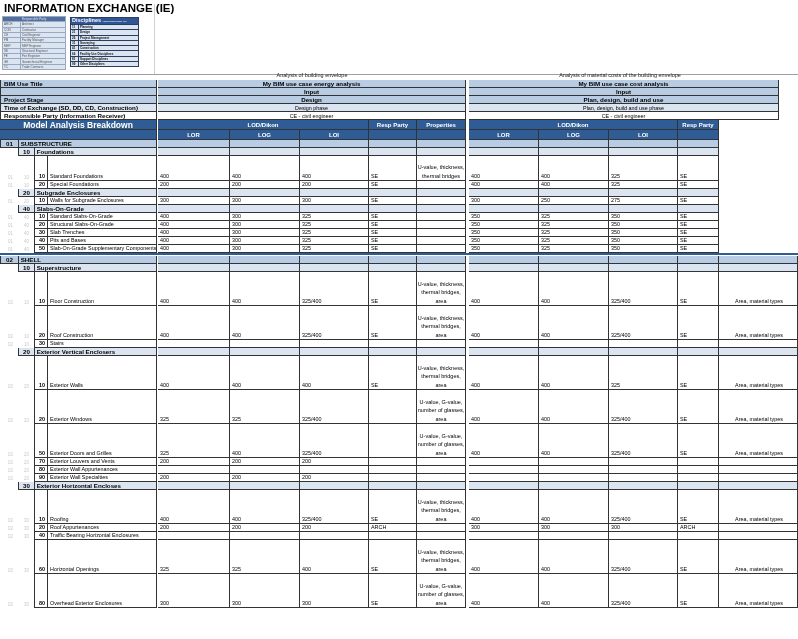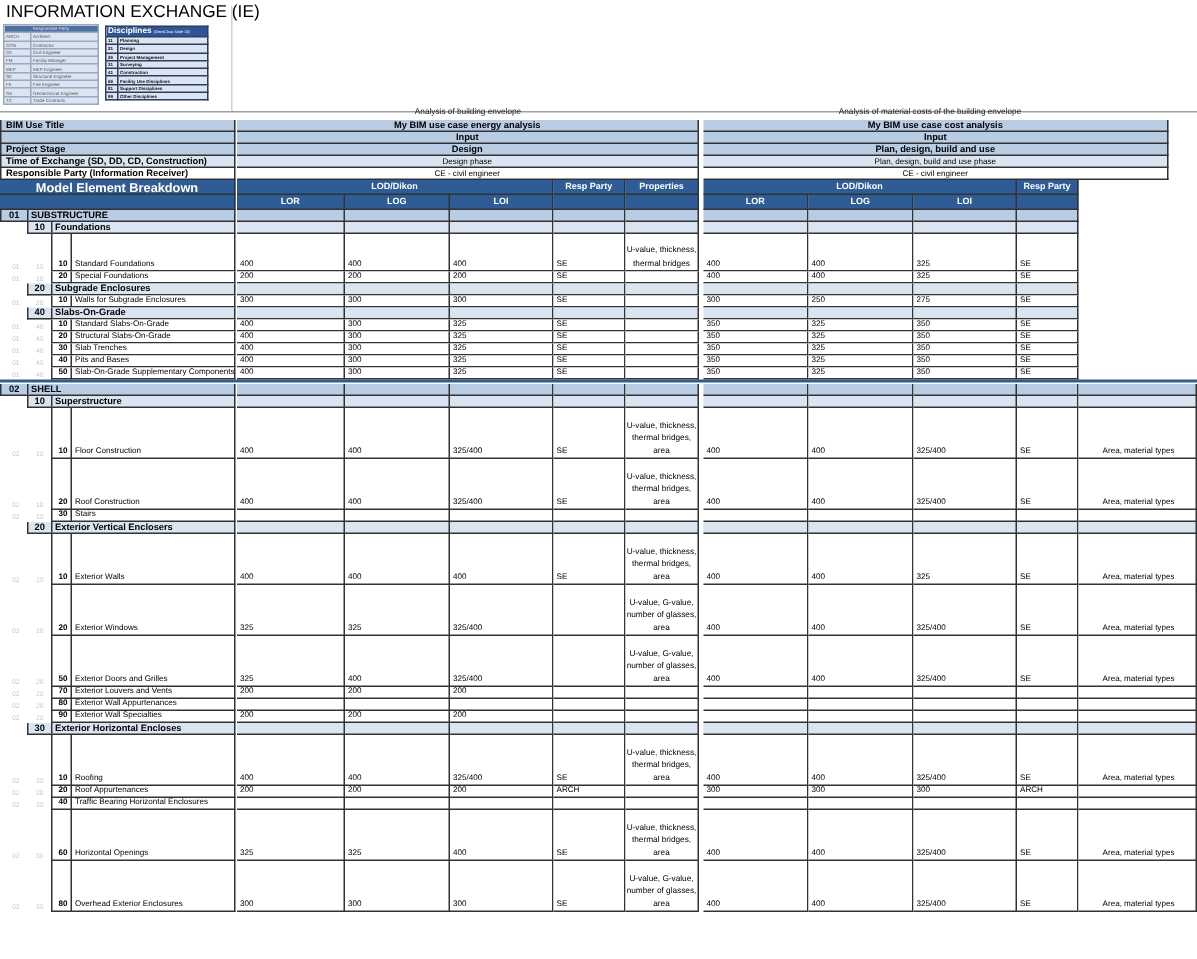--- a/index.html
+++ b/index.html
@@ -1,19 +1,19 @@
 <!DOCTYPE html>
 <html><head>
 <meta charset="utf-8">
 <style>
   * { box-sizing: border-box; margin: 0; padding: 0; }
   html, body { width: 798px; height: 639px; overflow: hidden; background: #fff; }
   body { font-family: "Liberation Sans", sans-serif; font-size: 6px; color: #000; position: relative; }
 
-  .title { position: absolute; left: 4px; top: 2px; font-size: 11.5px; font-weight: normal; letter-spacing: 0; }
+  .title { position: absolute; left: 4px; top: 2px; font-size: 11.5px; font-weight: bold; letter-spacing: 0; }
 
   
   .legend { position: absolute; border-collapse: collapse; font-size: 3px; }
   .legend td { border: 1px solid #9aa8c0; height: 5.3px; line-height: 4px; padding: 0 1px; white-space: nowrap; overflow: hidden; }
   .rp-legend { left: 2px; top: 16px; width: 64px; background: #dbe5f1; color: #555; }
   .rp-legend .hd { background: #4f6fa0; color: #d8e0ec; text-align: center; }
   .rp-legend td:first-child { width: 18px; }
   .dis-legend { left: 70px; top: 17px; width: 69px; background: #dbe5f1; border: 1px solid #2c3e60; }
   .dis-legend td { border: 1px solid #2c3e60; color: #111; font-weight: bold; }
   .dis-legend .hd { background: #2f5597; color: #fff; font-size: 5.5px; height: 7px; }
@@ -159,21 +159,21 @@
       <div class="cell lbl blue2" style="left: 0px; width: 157px; border-left: 1px solid rgb(51, 51, 51);">Time of Exchange (SD, DD, CD, Construction)</div>
       <div class="cell ctr blue2" style="left: 158px; width: 308px; padding-left: 0px; line-height: 8px; font-size: 5.4px; font-weight: normal;">Design phase</div>
       <div class="cell ctr blue2" style="left: 469px; width: 310px; padding-left: 0px; line-height: 8px; font-size: 5.4px; font-weight: normal;">Plan, design, build and use phase</div>
     </div>
     <div class="row" style="top: 112px; height: 8px;">
       <div class="cell lbl white" style="left: 0px; width: 157px; border-left: 1px solid rgb(51, 51, 51);">Responsible Party (Information Receiver)</div>
       <div class="cell ctr white" style="left: 158px; width: 308px; padding-left: 0px; line-height: 8px; font-size: 5.4px; font-weight: normal;">CE - civil engineer</div>
       <div class="cell ctr white" style="left: 469px; width: 310px; padding-left: 0px; line-height: 8px; font-size: 5.4px; font-weight: normal;">CE - civil engineer</div>
     </div>
     <div class="row" style="top: 120px; height: 10px;">
-      <div class="cell navy ctr" style="left: 0px; width: 157px; font-size: 8.5px; line-height: 10px;">Model Element Breakdown</div>
+      <div class="cell navy ctr" style="left: 0px; width: 157px; font-size: 8.5px; line-height: 10px;">Model Analysis Breakdown</div>
       <div class="cell navy ctr" style="left: 158px; width: 211px; line-height: 10px; font-size: 6px;">LOD/Dikon</div>
       <div class="cell navy ctr" style="left: 369px; width: 48px; line-height: 10px; font-size: 6px;">Resp Party</div>
       <div class="cell navy ctr" style="left: 417px; width: 49px; line-height: 10px; font-size: 6px;">Properties</div>
       <div class="cell navy ctr" style="left: 469px; width: 209px; line-height: 10px; font-size: 6px;">LOD/Dikon</div>
       <div class="cell navy ctr" style="left: 678px; width: 41px; line-height: 10px; font-size: 6px;">Resp Party</div>
     </div>
     <div class="row" style="top: 130px; height: 10px;">
       <div class="cell navy" style="left: 0px; width: 157px;"></div>
       <div class="cell navy ctr" style="left: 158px; width: 72px; line-height: 10px; font-size: 6px;">LOR</div>
       <div class="cell navy ctr" style="left: 230px; width: 70px; line-height: 10px; font-size: 6px;">LOG</div>

